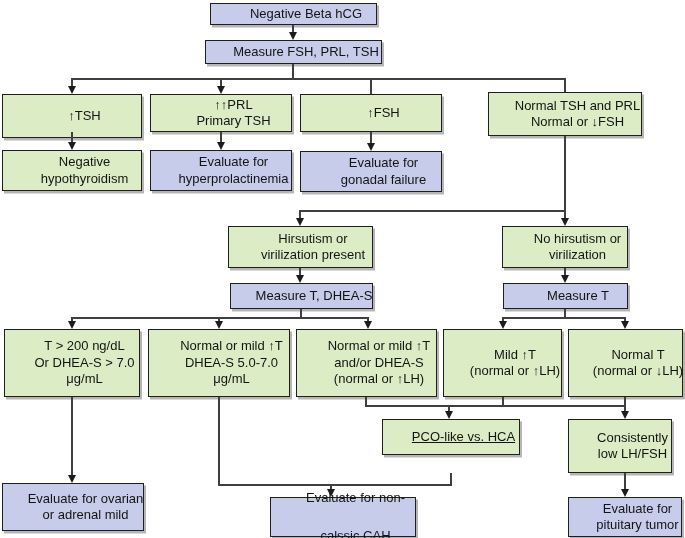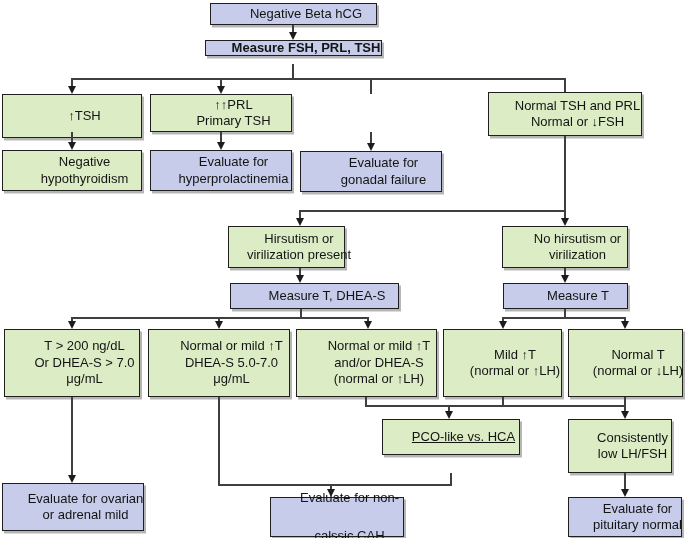--- a/index.html
+++ b/index.html
@@ -26,55 +26,58 @@
     border-top:8px solid #1c1c1c;
   }
 </style>
 </head>
 <body>
 
 <div id="stage">
     <div class="node blue" style="left: 210px; top: 3px; width: 167px; height: 22px;">
       <div class="node-line">Negative Beta hCG</div>
     </div>
-    <div class="node blue" style="left: 205px; top: 40px; width: 177px; height: 16px; font-weight: bold;">
+    <div class="node blue" style="left: 205px; top: 40px; width: 177px; height: 24px;">
       <div class="node-line">Measure FSH, PRL, TSH</div>
     </div>
     <div class="node green" style="left: 2px; top: 94px; width: 140px; height: 44px;">
       <div class="node-line">↑TSH</div>
     </div>
     <div class="node green" style="left: 150px; top: 94px; width: 142px; height: 38px;">
       <div class="node-line">↑↑PRL</div>
       <div class="node-line">Primary TSH</div>
+    </div>
+    <div class="node green" style="left: 300px; top: 94px; width: 142px; height: 38px;">
+      <div class="node-line">↑FSH</div>
     </div>
     <div class="node green" style="left: 488px; top: 92px; width: 154px; height: 44px;">
       <div class="node-line">Normal TSH and PRL</div>
       <div class="node-line">Normal or ↓FSH</div>
     </div>
     <div class="node green" style="left: 2px; top: 150px; width: 140px; height: 41px;">
       <div class="node-line">Negative</div>
       <div class="node-line">hypothyroidism</div>
     </div>
     <div class="node blue" style="left: 150px; top: 150px; width: 142px; height: 41px;">
       <div class="node-line">Evaluate for</div>
       <div class="node-line">hyperprolactinemia</div>
     </div>
     <div class="node blue" style="left: 300px; top: 151px; width: 142px; height: 41px;">
       <div class="node-line">Evaluate for</div>
       <div class="node-line">gonadal failure</div>
     </div>
-    <div class="node green" style="left: 228px; top: 226px; width: 117px; height: 42px;">
+    <div class="node green" style="left: 228px; top: 226px; width: 145px; height: 42px;">
       <div class="node-line">Hirsutism or</div>
       <div class="node-line">virilization present</div>
     </div>
     <div class="node green" style="left: 502px; top: 226px; width: 126px; height: 42px;">
       <div class="node-line">No hirsutism or</div>
       <div class="node-line">virilization</div>
     </div>
-    <div class="node blue" style="left: 230px; top: 283px; width: 169px; height: 26px;">
+    <div class="node blue" style="left: 230px; top: 283px; width: 143px; height: 26px;">
       <div class="node-line">Measure T, DHEA-S</div>
     </div>
     <div class="node blue" style="left: 503px; top: 283px; width: 125px; height: 26px;">
       <div class="node-line">Measure T</div>
     </div>
     <div class="node green" style="left: 4px; top: 329px; width: 136px; height: 68px;">
       <div class="node-line">T &gt; 200 ng/dL</div>
       <div class="node-line">Or DHEA-S &gt; 7.0</div>
       <div class="node-line">μg/mL</div>
     </div>
@@ -100,27 +103,27 @@
       <div class="node-line">PCO-like vs. HCA</div>
     </div>
     <div class="node green" style="left: 568px; top: 419px; width: 104px; height: 54px;">
       <div class="node-line">Consistently</div>
       <div class="node-line">low LH/FSH</div>
     </div>
     <div class="node blue" style="left: 2px; top: 483px; width: 142px; height: 48px;">
       <div class="node-line">Evaluate for ovarian</div>
       <div class="node-line">or adrenal mild</div>
     </div>
-    <div class="node blue" style="left: 270px; top: 497px; width: 134px; height: 40px; gap: 21px;">
+    <div class="node blue" style="left: 270px; top: 497px; width: 146px; height: 40px; gap: 21px;">
       <div class="node-line">Evaluate for non-</div>
       <div class="node-line">calssic CAH</div>
     </div>
     <div class="node blue" style="left: 568px; top: 497px; width: 114px; height: 40px;">
       <div class="node-line">Evaluate for</div>
-      <div class="node-line">pituitary normal</div>
+      <div class="node-line">pituitary tumor</div>
     </div>
     <div class="edge-v" style="left: 292.2px; top: 25px; height: 8px;"></div>
     <div class="arrowhead" style="left: 288.5px; top: 32px;"></div>
     <div class="edge-v" style="left: 292.2px; top: 64px; height: 15px;"></div>
     <div class="edge-h" style="left: 71.2px; top: 78.2px; width: 494.6px;"></div>
     <div class="edge-v" style="left: 71.2px; top: 79px; height: 8px;"></div>
     <div class="arrowhead" style="left: 67.5px; top: 86px;"></div>
     <div class="edge-v" style="left: 220.2px; top: 79px; height: 8px;"></div>
     <div class="arrowhead" style="left: 216.5px; top: 86px;"></div>
     <div class="edge-v" style="left: 370.2px; top: 79px; height: 15px;"></div>

